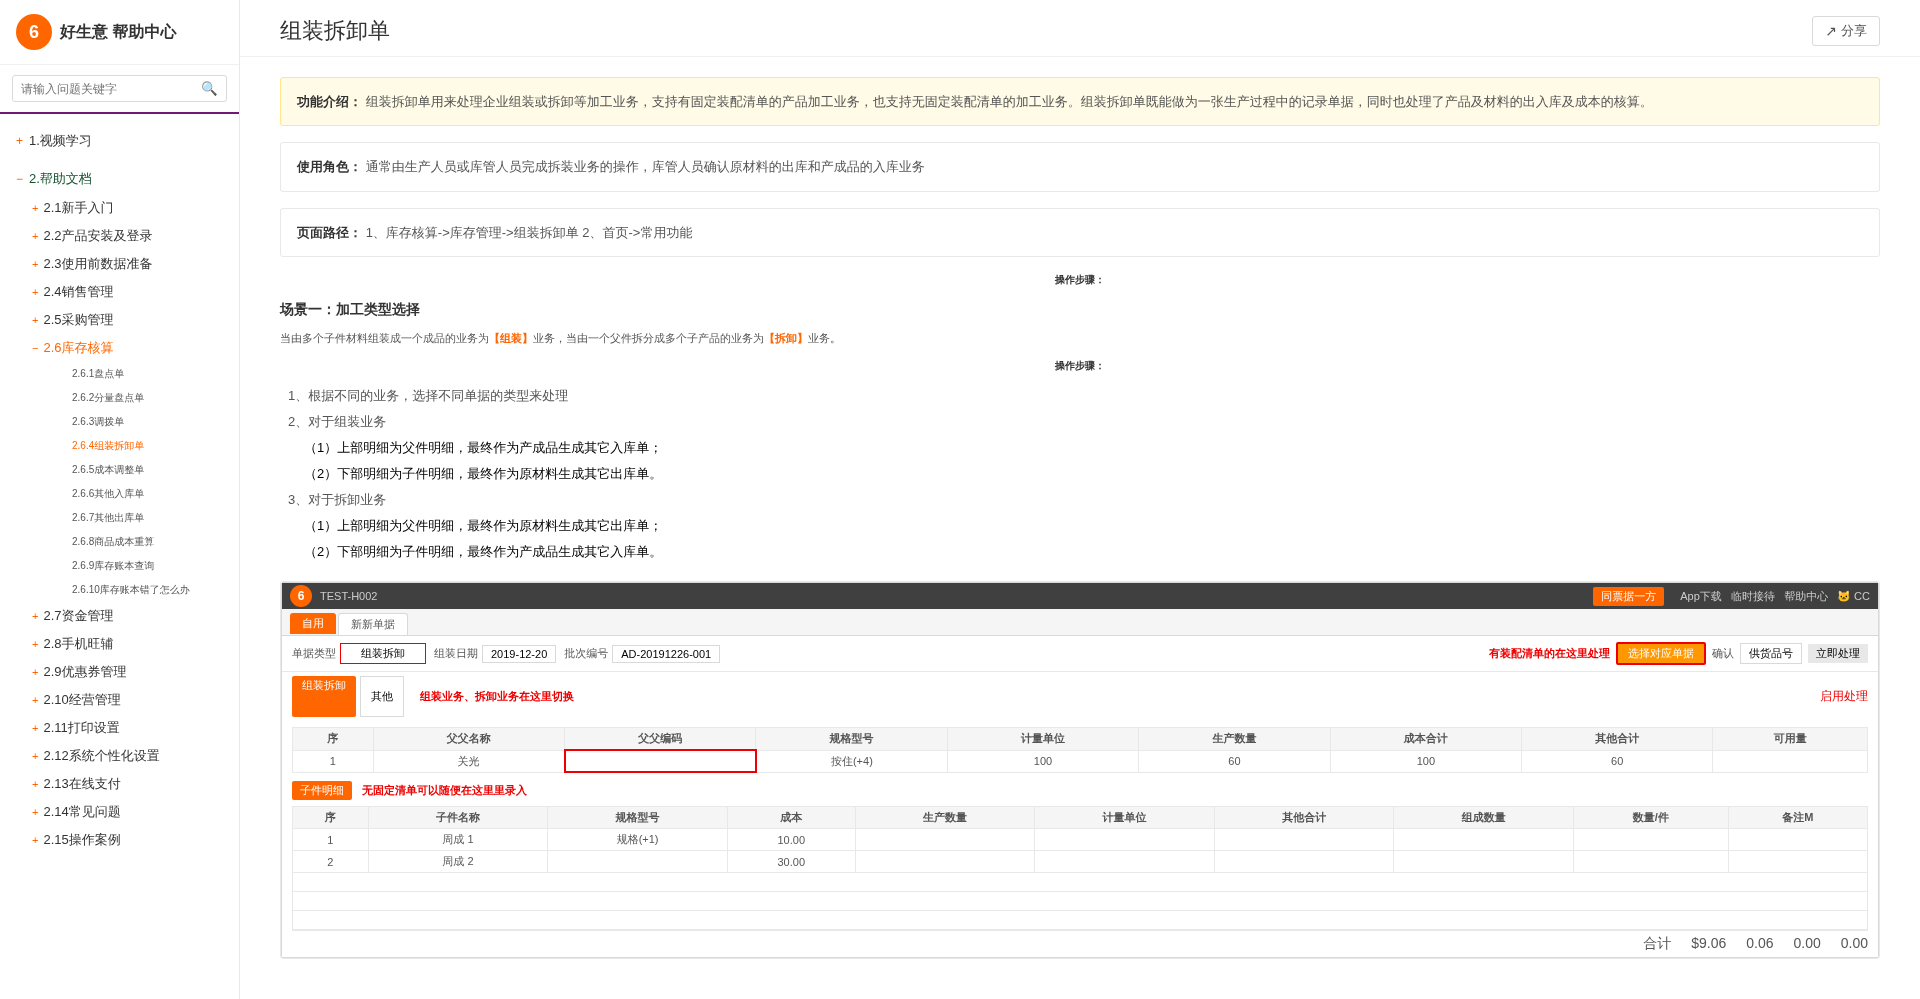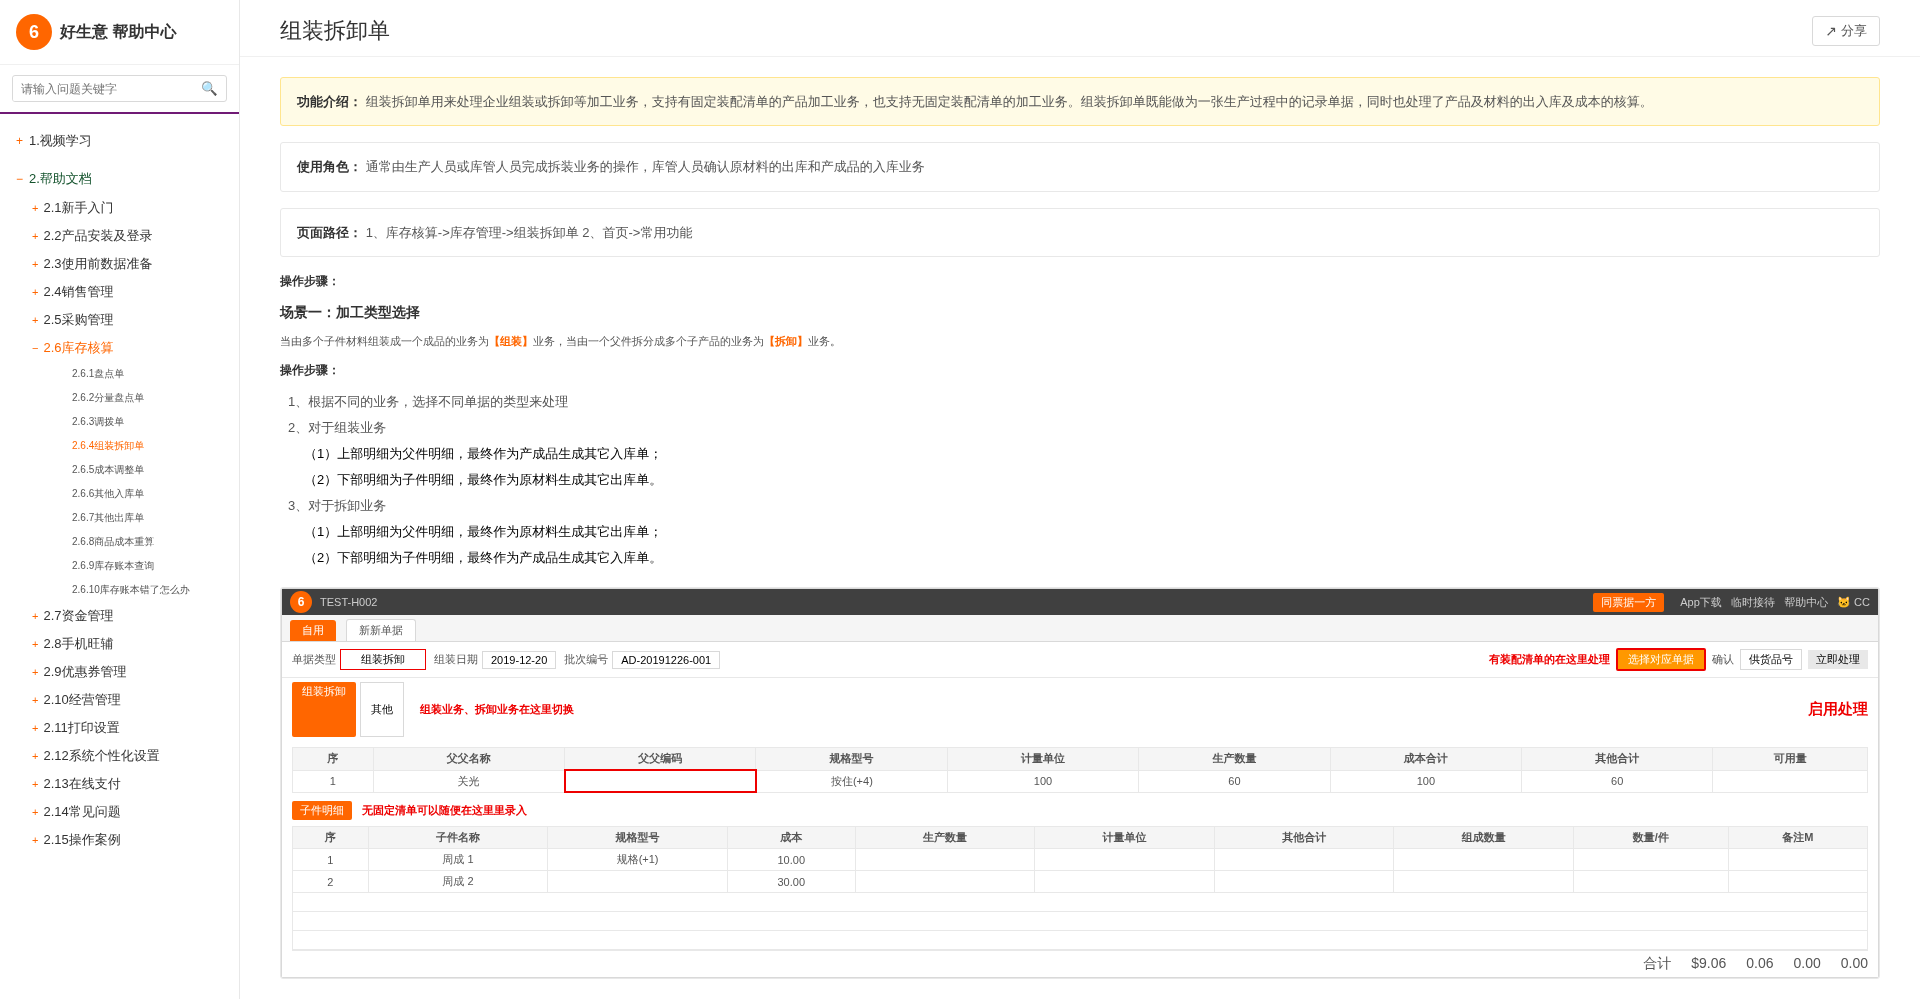--- a/index.html
+++ b/index.html
@@ -105,21 +105,21 @@
       border-radius: 3px;
       padding: 12px 16px;
       margin-bottom: 16px;
       font-size: 13px; color: #555; line-height: 1.8;
     }
     .info-box.white {
       background: #fff;
       border: 1px solid #e8e8e8;
     }
     .section-label { font-weight: bold; color: #333; }
-    .op-steps-title { font-size: 12px; font-weight: bold; color: #333; margin: 16px 0 10px 0; }
+    .op-steps-title { font-size: 10px; font-weight: bold; color: #333; margin: 16px 0 10px 0; text-align: center; }
     .scenario-title { font-size: 14px; font-weight: bold; color: #333; margin: 14px 0 8px 0; }
     .content-text { font-size: 11px; color: #555; line-height: 2; }
     .step-item { font-size: 13px; color: #555; line-height: 2; padding-left: 8px; }
     .sub-step { padding-left: 24px; font-size: 13px; color: #000000; line-height: 2; }
     .highlight-orange { color: #f60; font-weight: bold; }
 
     
     .screenshot-container {
       margin-top: 16px;
       border: 1px solid #e8e8e8;
@@ -302,21 +302,21 @@
 
         <div class="mock-top-bar">
           <div style="background:#f60;width:22px;height:22px;border-radius:50%;display:flex;align-items:center;justify-content:center;color:#fff;font-size:12px;font-weight:bold;">6</div>
           <span class="mock-top-bar-text">TEST-H002</span>
           <span style="flex:1"></span>
           <span class="mock-orange-btn">同票据一方</span>
           <span class="mock-top-bar-text" style="margin-left:8px;">App下载 &nbsp; 临时接待 &nbsp; 帮助中心 &nbsp; 🐱 CC</span>
         </div>
 
         <div style="display:flex;background:#f5f5f5;border-bottom:1px solid #d9d9d9;padding:4px 8px 0 8px;">
-          <div style="display:flex;gap:10px;align-items:center;">
+          <div style="display:flex;gap:2px;align-items:flex-start;">
             <div style="background:#f60;color:#fff;padding:3px 12px;font-size:11px;border-radius:3px 3px 0 0;">自用</div>
             <div style="background:#fff;color:#555;padding:3px 12px;font-size:11px;border:1px solid #d9d9d9;border-bottom:none;border-radius:3px 3px 0 0;">新新单据</div>
           </div>
         </div>
 
         <div style="display:flex;align-items:center;padding:6px 10px;gap:8px;border-bottom:1px solid #e8e8e8;flex-wrap:wrap;">
           <div style="display:flex;gap:4px;align-items:center;">
             <span style="font-size:11px;color:#555;">单据类型</span>
             <div style="border:1px solid #e00;padding:2px 20px;font-size:11px;background:#fff;">组装拆卸</div>
           </div>
@@ -335,26 +335,26 @@
             <div style="border:2px solid #e00;padding:2px 10px;font-size:11px;background:#ff9800;color:#fff;border-radius:2px;">选择对应单据</div>
             <span style="font-size:11px;color:#555;">确认</span>
             <div style="border:1px solid #d9d9d9;padding:2px 8px;font-size:11px;background:#fff;">供货品号</div>
             <div style="background:#e8e8e8;padding:2px 8px;font-size:11px;">立即处理</div>
           </div>
         </div>
 
         <div style="padding:4px 10px;display:flex;align-items:center;gap:16px;">
           <div style="display:flex;gap:4px;">
             <div style="background:#f60;color:#fff;padding:2px 10px;font-size:11px;border-radius:2px;">组装拆卸</div>
-            <div style="border:1px solid #d9d9d9;padding:19px 10px;font-size:11px;background:#fff;">其他</div>
+            <div style="border:1px solid #d9d9d9;padding:12px 10px;font-size:11px;background:#fff;">其他</div>
           </div>
           <span style="color:#e00;font-size:11px;font-weight:bold;">组装业务、拆卸业务在这里切换</span>
           <span style="flex:1;"></span>
 
-          <span style="color:#e00;font-size:15px;font-weight:bold;">启用处理</span>
+          <span style="color:#e00;font-size:12px;font-weight:normal;">启用处理</span>
         </div>
 
         <div style="padding:0 10px 4px 10px;overflow-x:auto;">
           <table class="mock-table">
             <thead>
               <tr>
                 <th>序</th>
                 <th>父父名称</th>
                 <th>父父编码</th>
                 <th>规格型号</th>

